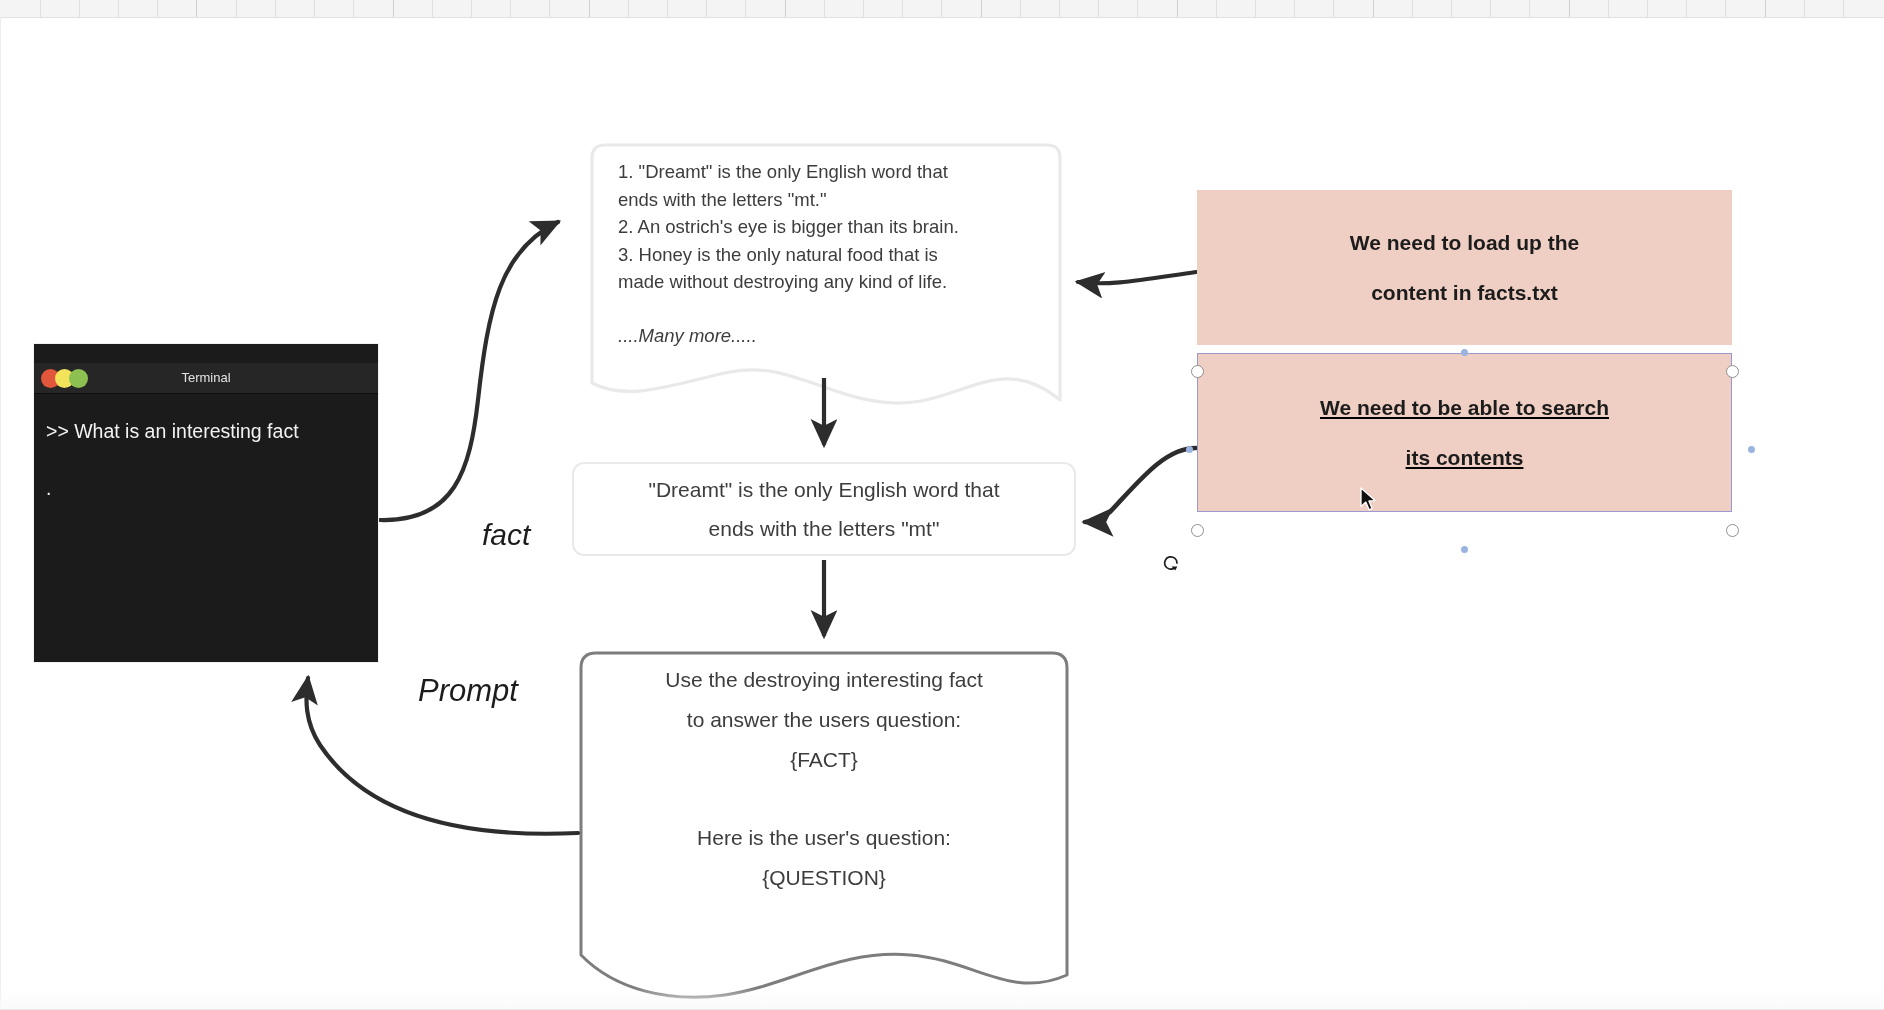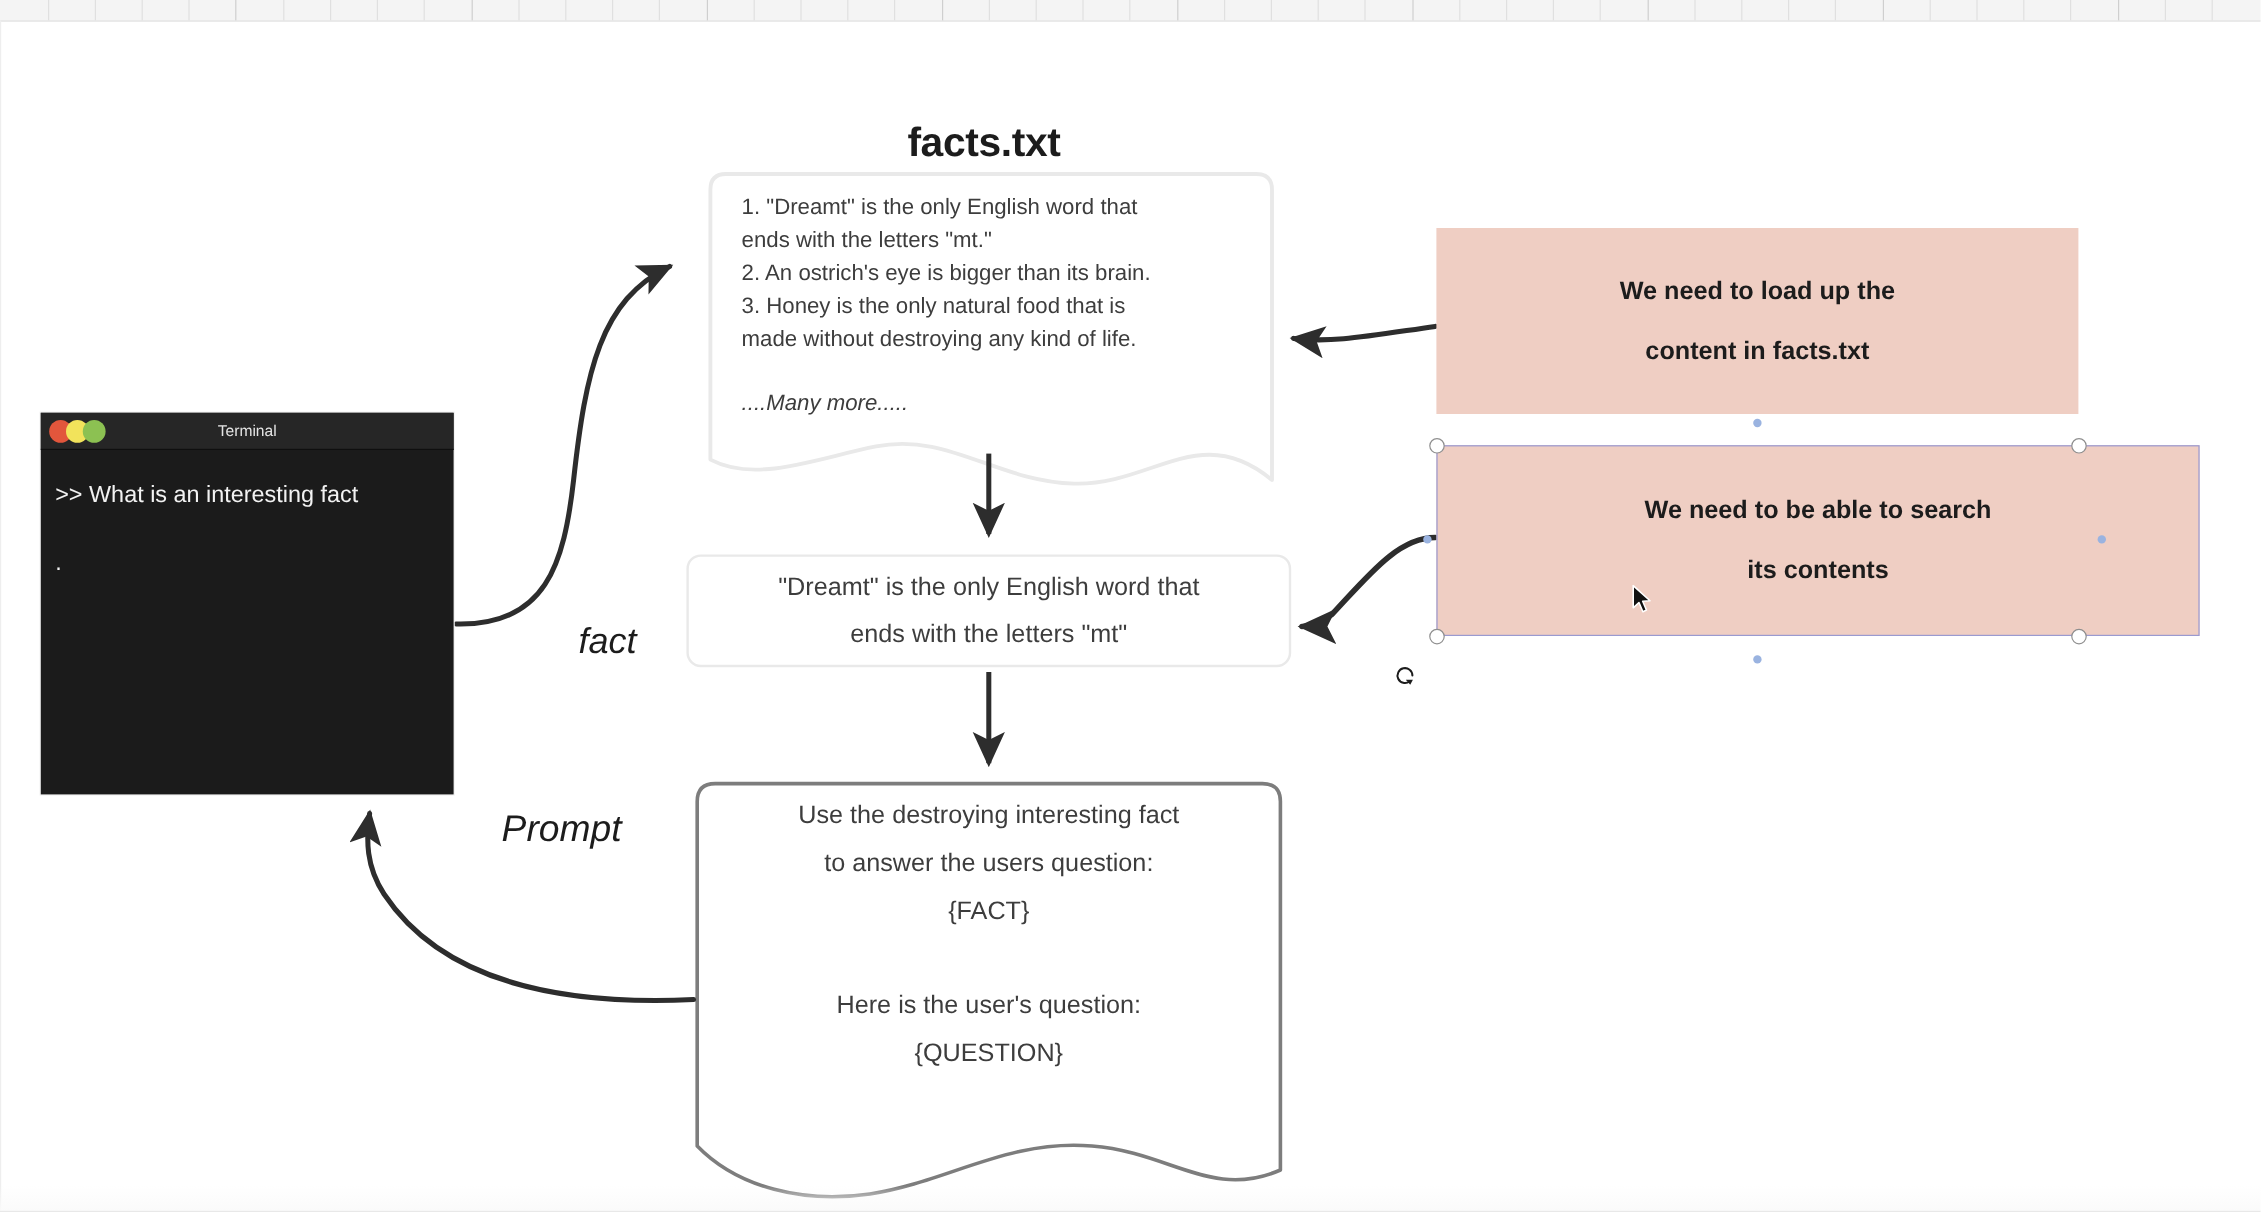--- a/index.html
+++ b/index.html
@@ -127,20 +127,21 @@
     left: 34px; top: 344px;
     width: 344px; height: 318px;
     background: #1b1b1b;
     box-shadow: 0 0 0 1px #f0f0f0;
   }
   #terminal-titlebar {
     position: relative;
     height: 30px;
     background: #262626;
     border-bottom: 1px solid #0f0f0f;
+    margin-top: 19px;
   }
   #terminal-titlebar .title {
     position: absolute; left: 0; right: 0; top: 7px;
     text-align: center;
     font-size: 13px;
     color: #e3e3e3;
   }
   .dots { position: absolute; left: 7px; top: 6px; }
   .dots .dot {
     position: absolute; top: 0;
@@ -174,23 +175,24 @@
     line-height: 50px;
     color: #1c1c1c;
     text-align: center;
     padding: 0 18px;
   }
   #note-load {
     left: 1197px; top: 190px;
     width: 535px; height: 155px;
   }
   #note-search {
-    left: 1197px; top: 371px;
-    width: 636px; height: 159px;
+    left: 1197px; top: 353px;
+    width: 535px; height: 159px;
     border: 1.5px solid #9a9ad0;
+    text-decoration: underline;
   }
 
   
   .handle {
     position: absolute;
     width: 13px; height: 13px;
     margin-left: -6.5px; margin-top: -6.5px;
     border-radius: 50%;
     background: #ffffff;
     border: 1.6px solid #8f8f8f;
@@ -297,21 +299,20 @@
     <div class="tick" style="left:1686px"></div>
     <div class="tick" style="left:1725px"></div>
     <div class="tick major" style="left:1765px"></div>
     <div class="tick" style="left:1804px"></div>
     <div class="tick" style="left:1843px"></div>
   </div>
   <div id="leftrail"></div>
   <div id="bottomband"></div>
   <div id="bottomrail"></div>
 
-  <div id="facts-title">facts.txt</div>
 
   <div id="facts-doc-text">
     <div>1. "Dreamt" is the only English word that</div>
     <div>ends with the letters "mt."</div>
     <div>2. An ostrich's eye is bigger than its brain.</div>
     <div>3. Honey is the only natural food that is</div>
     <div>made without destroying any kind of life.</div>
     <span class="more">....Many more.....</span>
   </div>
 

